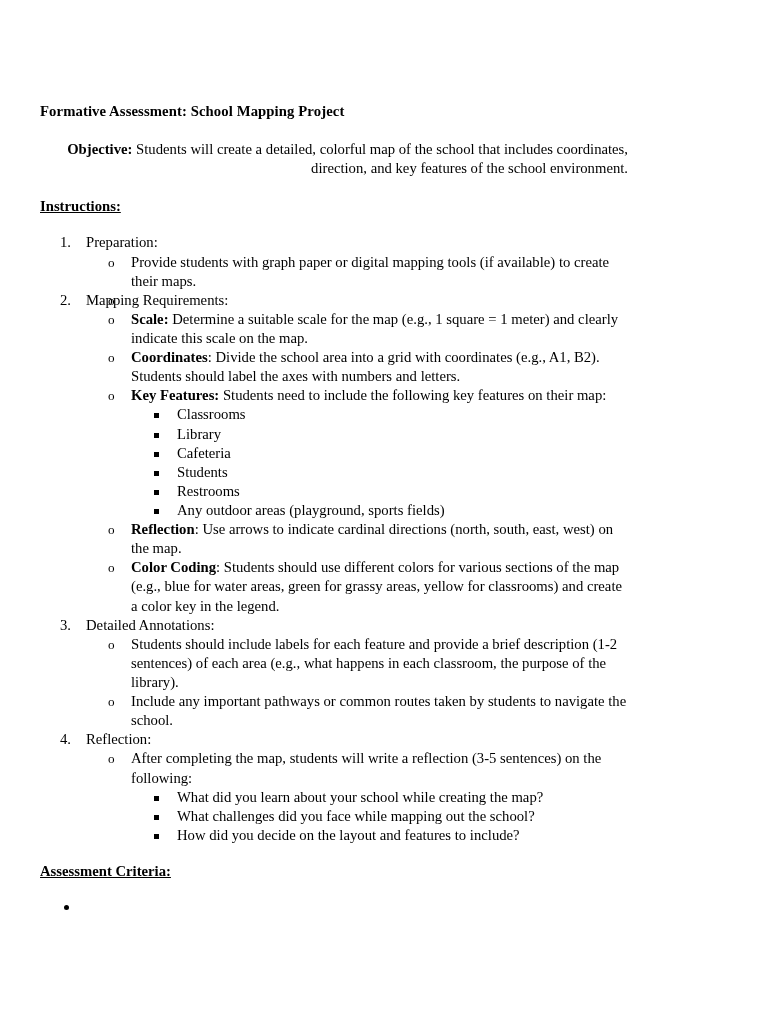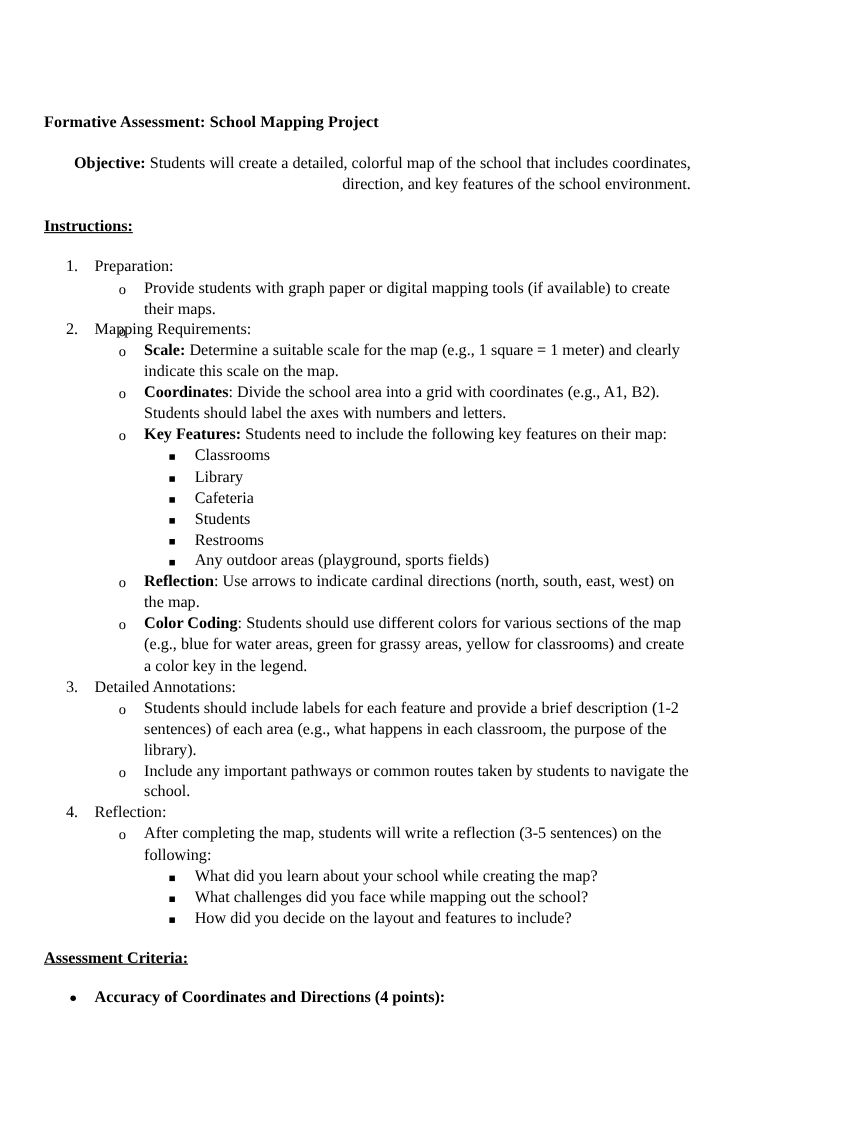--- a/index.html
+++ b/index.html
@@ -229,18 +229,17 @@
 
     </ol>
 
     <div class="spacer-block"></div>
 
     <div class="heading">Assessment Criteria:</div>
 
     <ul class="criteria">
       <li class="crit-item">
         <span class="marker-round"></span>
-        <span>Accuracy of Coordinates and Directions (4 points):</span>
       </li>
     </ul>
 
   </div>
 </div>
 
 </body></html>

